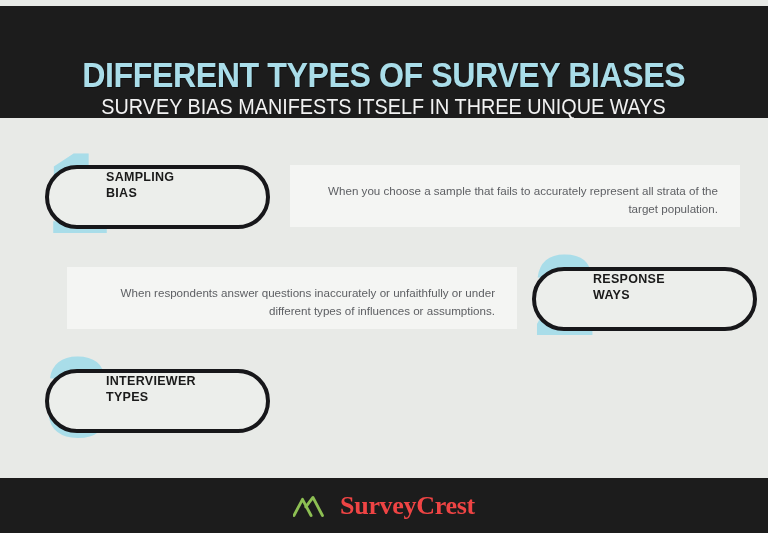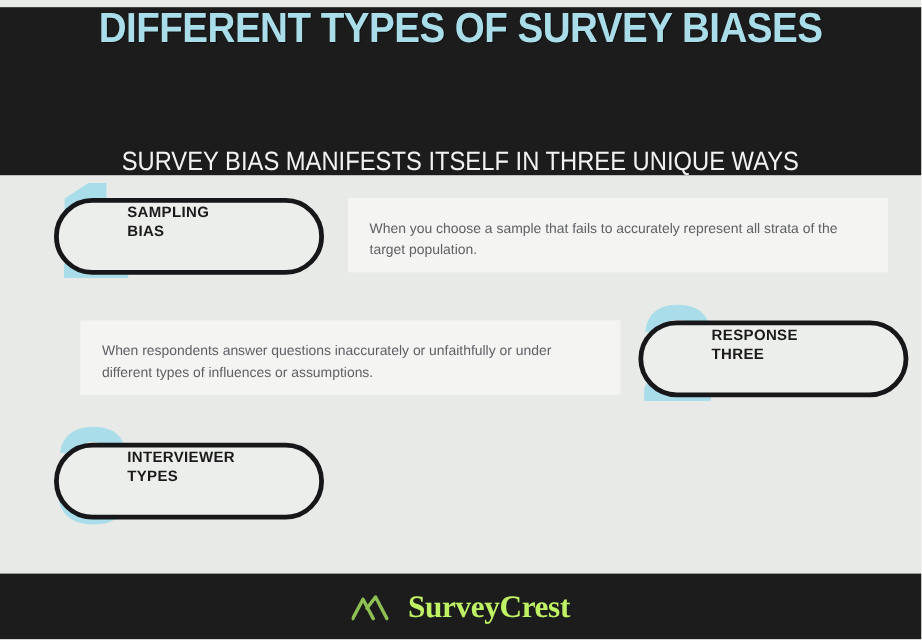--- a/index.html
+++ b/index.html
@@ -17,26 +17,26 @@
     background: #e8eae7;
     overflow: hidden;
   }
 
   
   .header-band {
     position: absolute;
     left: 0;
     top: 6px;
     width: 768px;
-    height: 140px;
+    height: 112px;
     background: #1c1c1c;
     display: flex;
     flex-direction: column;
     align-items: center;
-    justify-content: space-between;
+    justify-content: flex-end;
   }
   .header-title {
     color: #a9dde9;
     font-family: "Liberation Sans", sans-serif;
     font-weight: bold;
     font-size: 35px;
     letter-spacing: -0.5px;
     line-height: 1;
     transform: scaleX(0.92);
     white-space: nowrap;
@@ -126,20 +126,21 @@
   }
   .desc-box.right { left: 290px; top: 14px; width: 450px; height: 62px; }
   .desc-box.left  { left: 42px;  top: 14px; width: 450px; height: 62px; }
 
   .desc-text {
     font-family: "Liberation Sans", sans-serif;
     font-size: 11.6px;
     line-height: 18px;
     color: #5d5f63;
     margin: 0;
+    text-align: right;
   }
 
   
   .footer-band {
     position: absolute;
     left: 0;
     top: 478px;
     width: 768px;
     height: 55px;
     background: #1c1c1c;
@@ -151,21 +152,21 @@
     display: flex;
     align-items: center;
     gap: 9px;
   }
   .logo-mark {
     display: block;
     width: 38px;
     height: 24px;
   }
   .logo-text {
-    color: #bef264;
+    color: #ef4444;
     font-family: "Liberation Serif", serif;
     font-weight: bold;
     font-size: 26px;
     line-height: 1;
     letter-spacing: -0.3px;
     white-space: nowrap;
   }
 </style>
 </head>
 <body>
@@ -193,21 +194,21 @@
     </div>
 
     <div class="row row-2">
       <div class="desc-box left">
         <p class="desc-text">When respondents answer questions inaccurately or unfaithfully or under different types of influences or assumptions.</p>
       </div>
       <div class="pill-wrap right">
         <div class="pill-number">2</div>
         <div class="pill">
           <div class="pill-label">RESPONSE
-THREE</div>
+WAYS</div>
         </div>
       </div>
     </div>
 
     <div class="row row-3">
       <div class="pill-wrap left">
         <div class="pill-number">3</div>
         <div class="pill">
           <div class="pill-label">INTERVIEWER
 TYPES</div>

